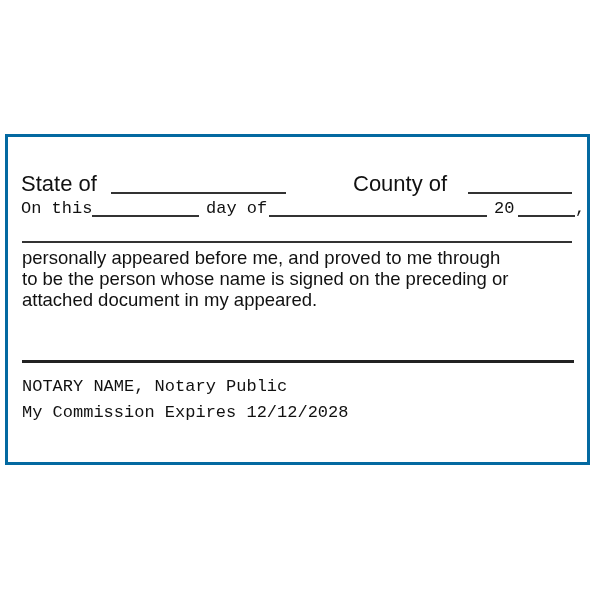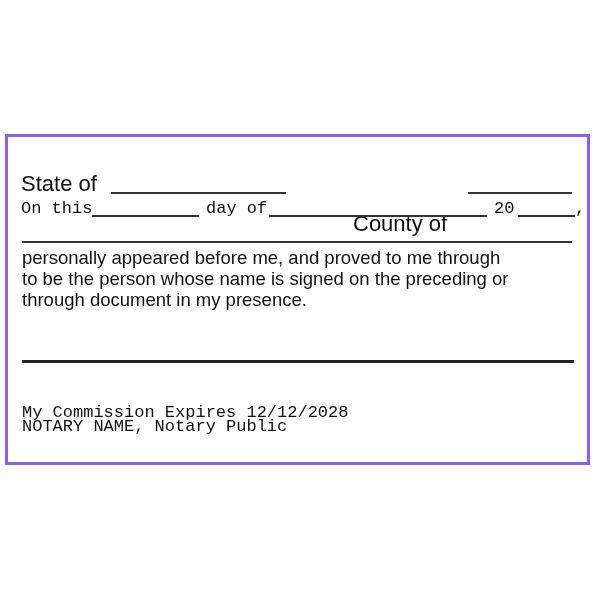--- a/index.html
+++ b/index.html
@@ -1,55 +1,55 @@
 <!DOCTYPE html>
 <html><head>
 <meta charset="utf-8">
 <style>
   html, body { margin: 0; padding: 0; background: #ffffff; }
   body { width: 600px; height: 600px; position: relative; overflow: hidden;
          font-family: "Liberation Sans", "DejaVu Sans", sans-serif; color: #111111; }
   .stamp { position: absolute; left: 5px; top: 134px; width: 579px; height: 325px;
-           border: 3px solid #8b5cf6; background: #ffffff; }
+           border: 3px solid #0369a1; background: #ffffff; }
   .abs { position: absolute; white-space: nowrap; }
   .line { position: absolute; height: 2px; background: #333333; }
   .t-lg { font-size: 22px; line-height: 24px; }
   .t-md { font-size: 17px; line-height: 20px; font-family: Liberation Mono, monospace; }
   .t-p  { font-size: 18.5px; line-height: 21px; }
   .para { position: absolute; left: 14px; top: 110px; width: 560px; }
   .para div { white-space: nowrap; height: 21px; }
   .inline-blank { display: inline-block; border-bottom: 2px solid #333333; height: 15px; vertical-align: baseline; }
 </style>
 </head>
 <body>
 
 <div class="stamp">
 
   <span class="abs t-lg" style="left:13px; top:35px;">State of</span>
   <div class="line" style="left:103px; top:55px; width:175px;"></div>
 
-  <span class="abs t-lg" style="left:345px; top:35px;margin-top:40px;">County of</span>
+  <span class="abs t-lg" style="left:345px; top:35px;">County of</span>
   <div class="line" style="left:460px; top:55px; width:104px;"></div>
 
   <span class="abs t-md" style="left:13px; top:62px;">On this</span>
   <div class="line" style="left:84px; top:78px; width:107px;"></div>
 
   <span class="abs t-md" style="left:198px; top:62px;">day of</span>
   <div class="line" style="left:261px; top:78px; width:218px;"></div>
 
   <span class="abs t-md" style="left:486px; top:62px;">20</span>
   <div class="line" style="left:510px; top:78px; width:57px;"></div>
   <span class="abs t-md" style="left:567px; top:62px;">,</span>
 
   <div class="line" style="left:14px; top:104px; width:550px;"></div>
 
   <div class="para t-p">
     <div>personally appeared before me, and proved to me through</div>
     <div>to be the person whose name is signed on the preceding or</div>
-    <div>through document in my presence.</div>
+    <div>attached document in my appeared.</div>
   </div>
 
   <div class="line" style="left:14px; top:223px; width:552px; height:3px; background:#222222;"></div>
 
-  <span class="abs t-md" style="left:14px; top:240px;margin-top:40px;">NOTARY NAME, Notary Public</span>
+  <span class="abs t-md" style="left:14px; top:240px;">NOTARY NAME, Notary Public</span>
   <span class="abs t-md" style="left:14px; top:266px;">My Commission Expires 12/12/2028</span>
 
 </div>
 
 </body></html>

